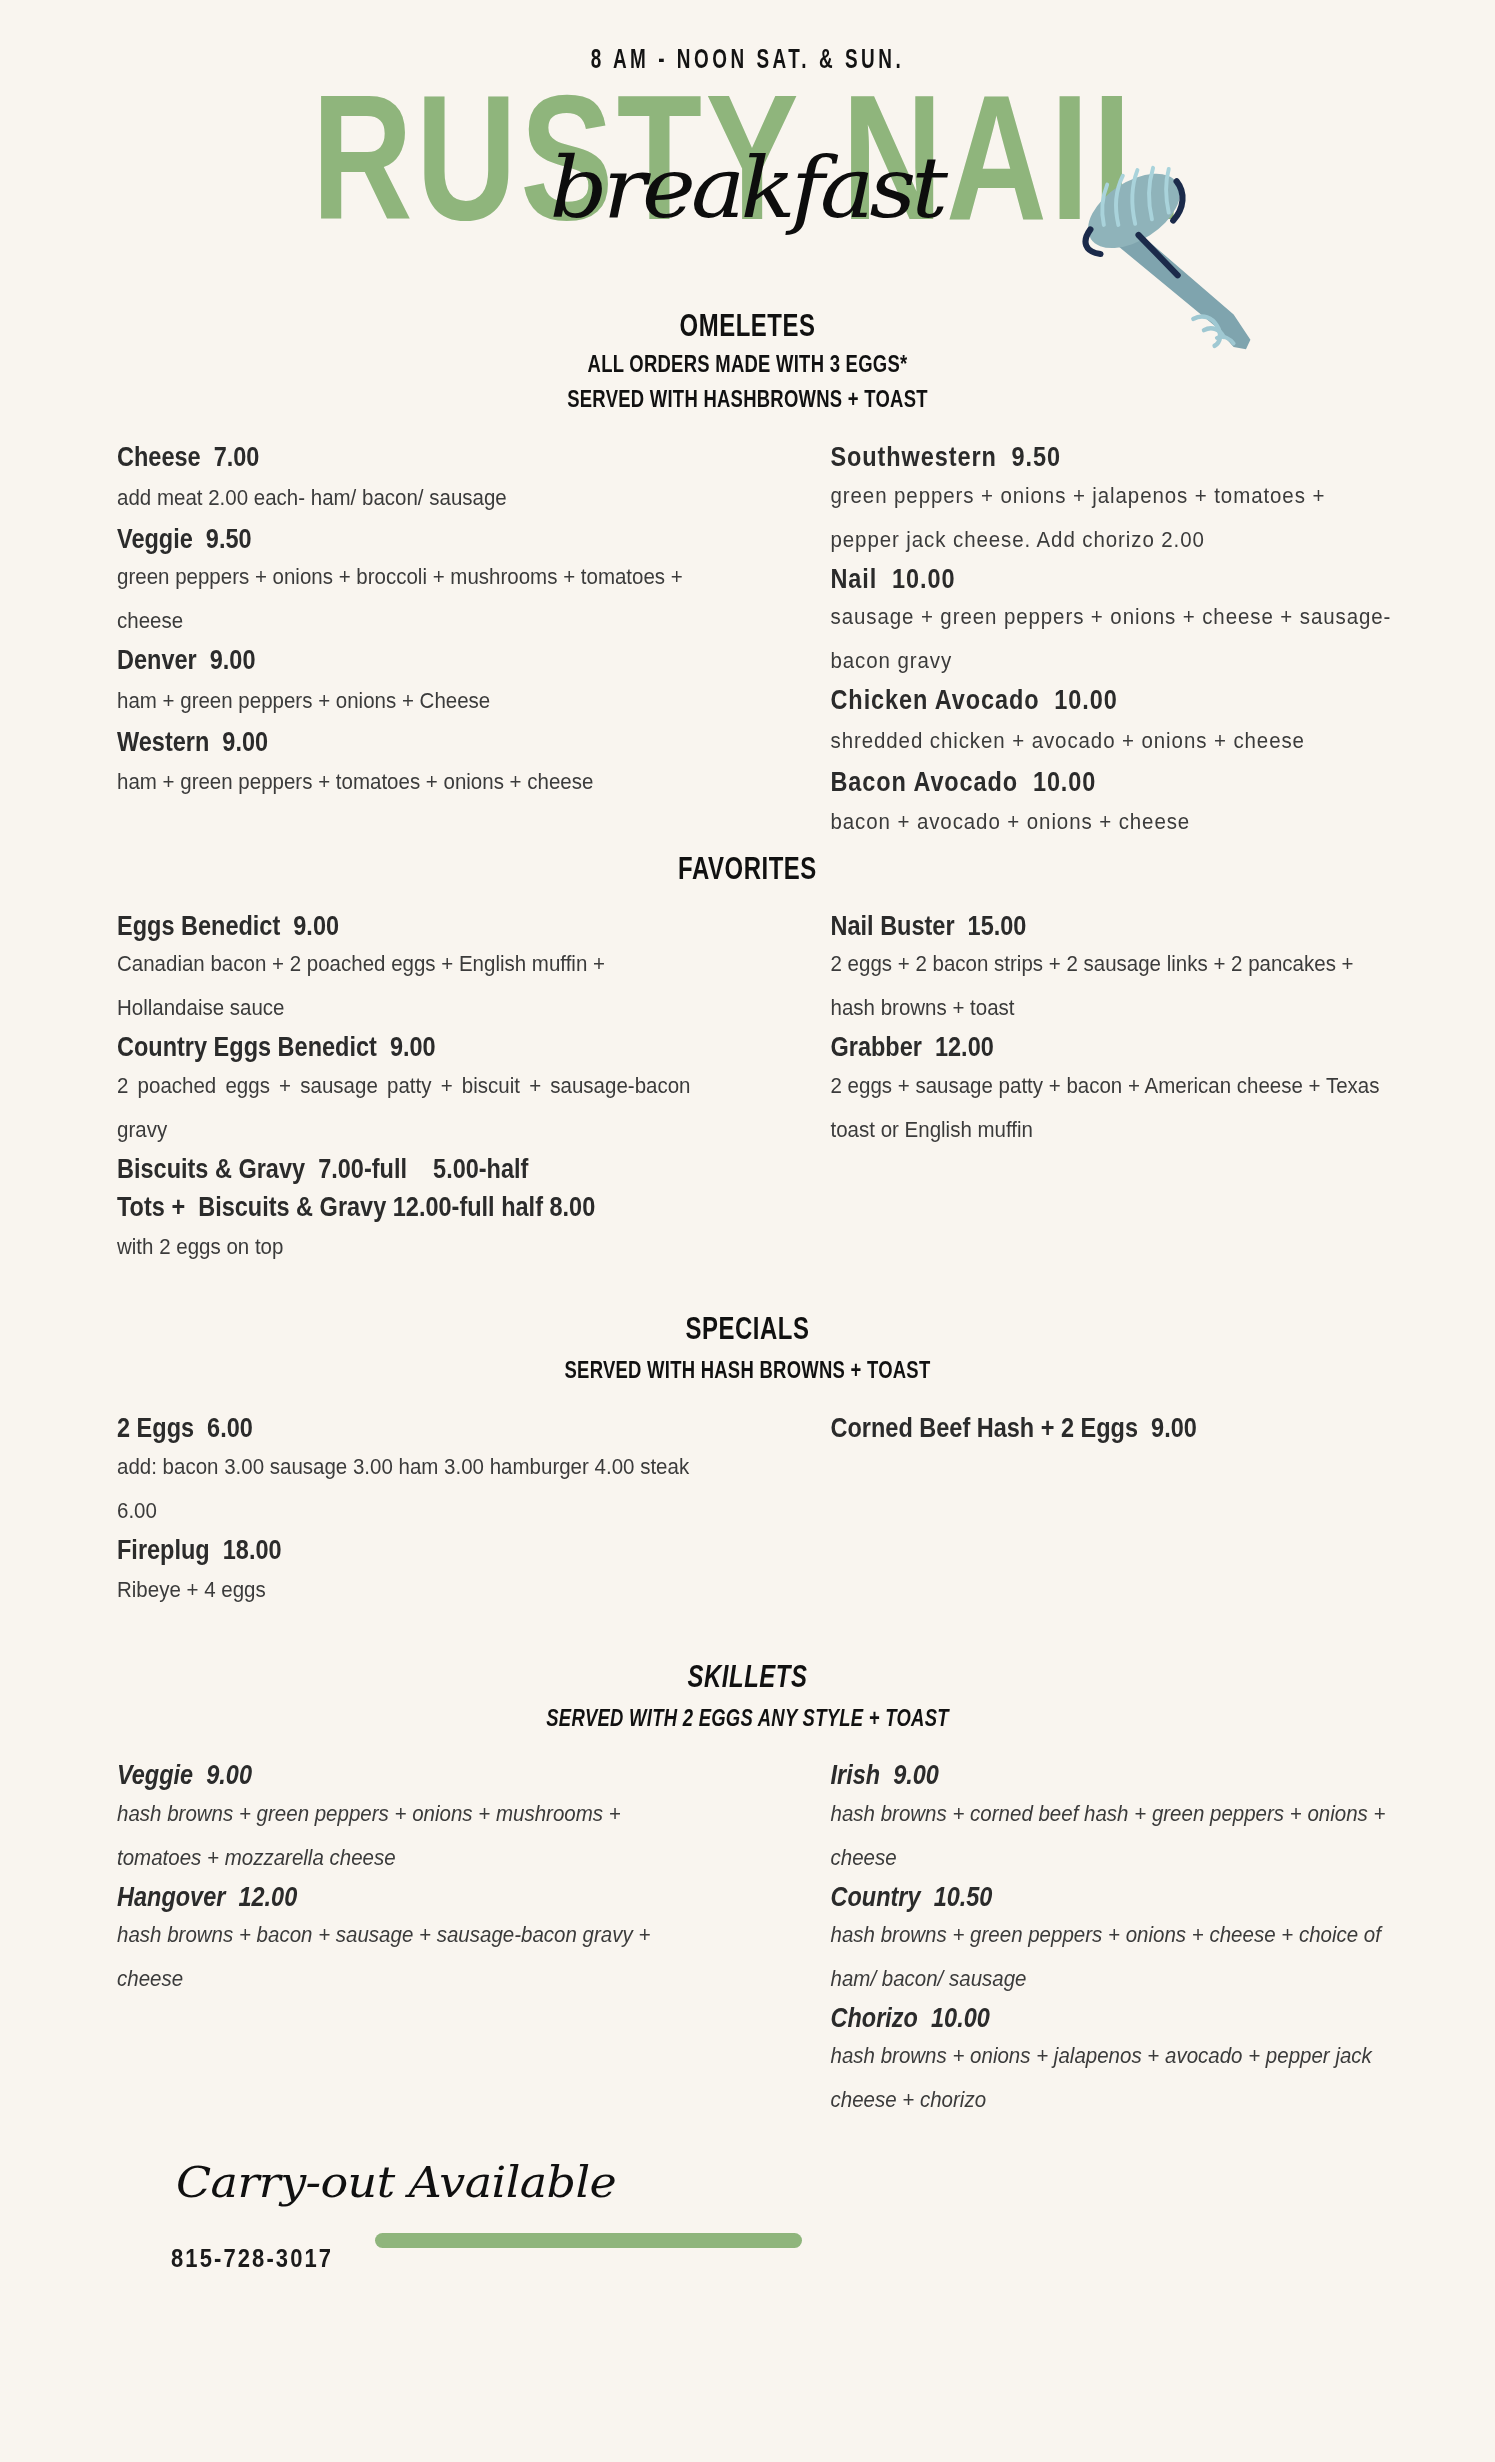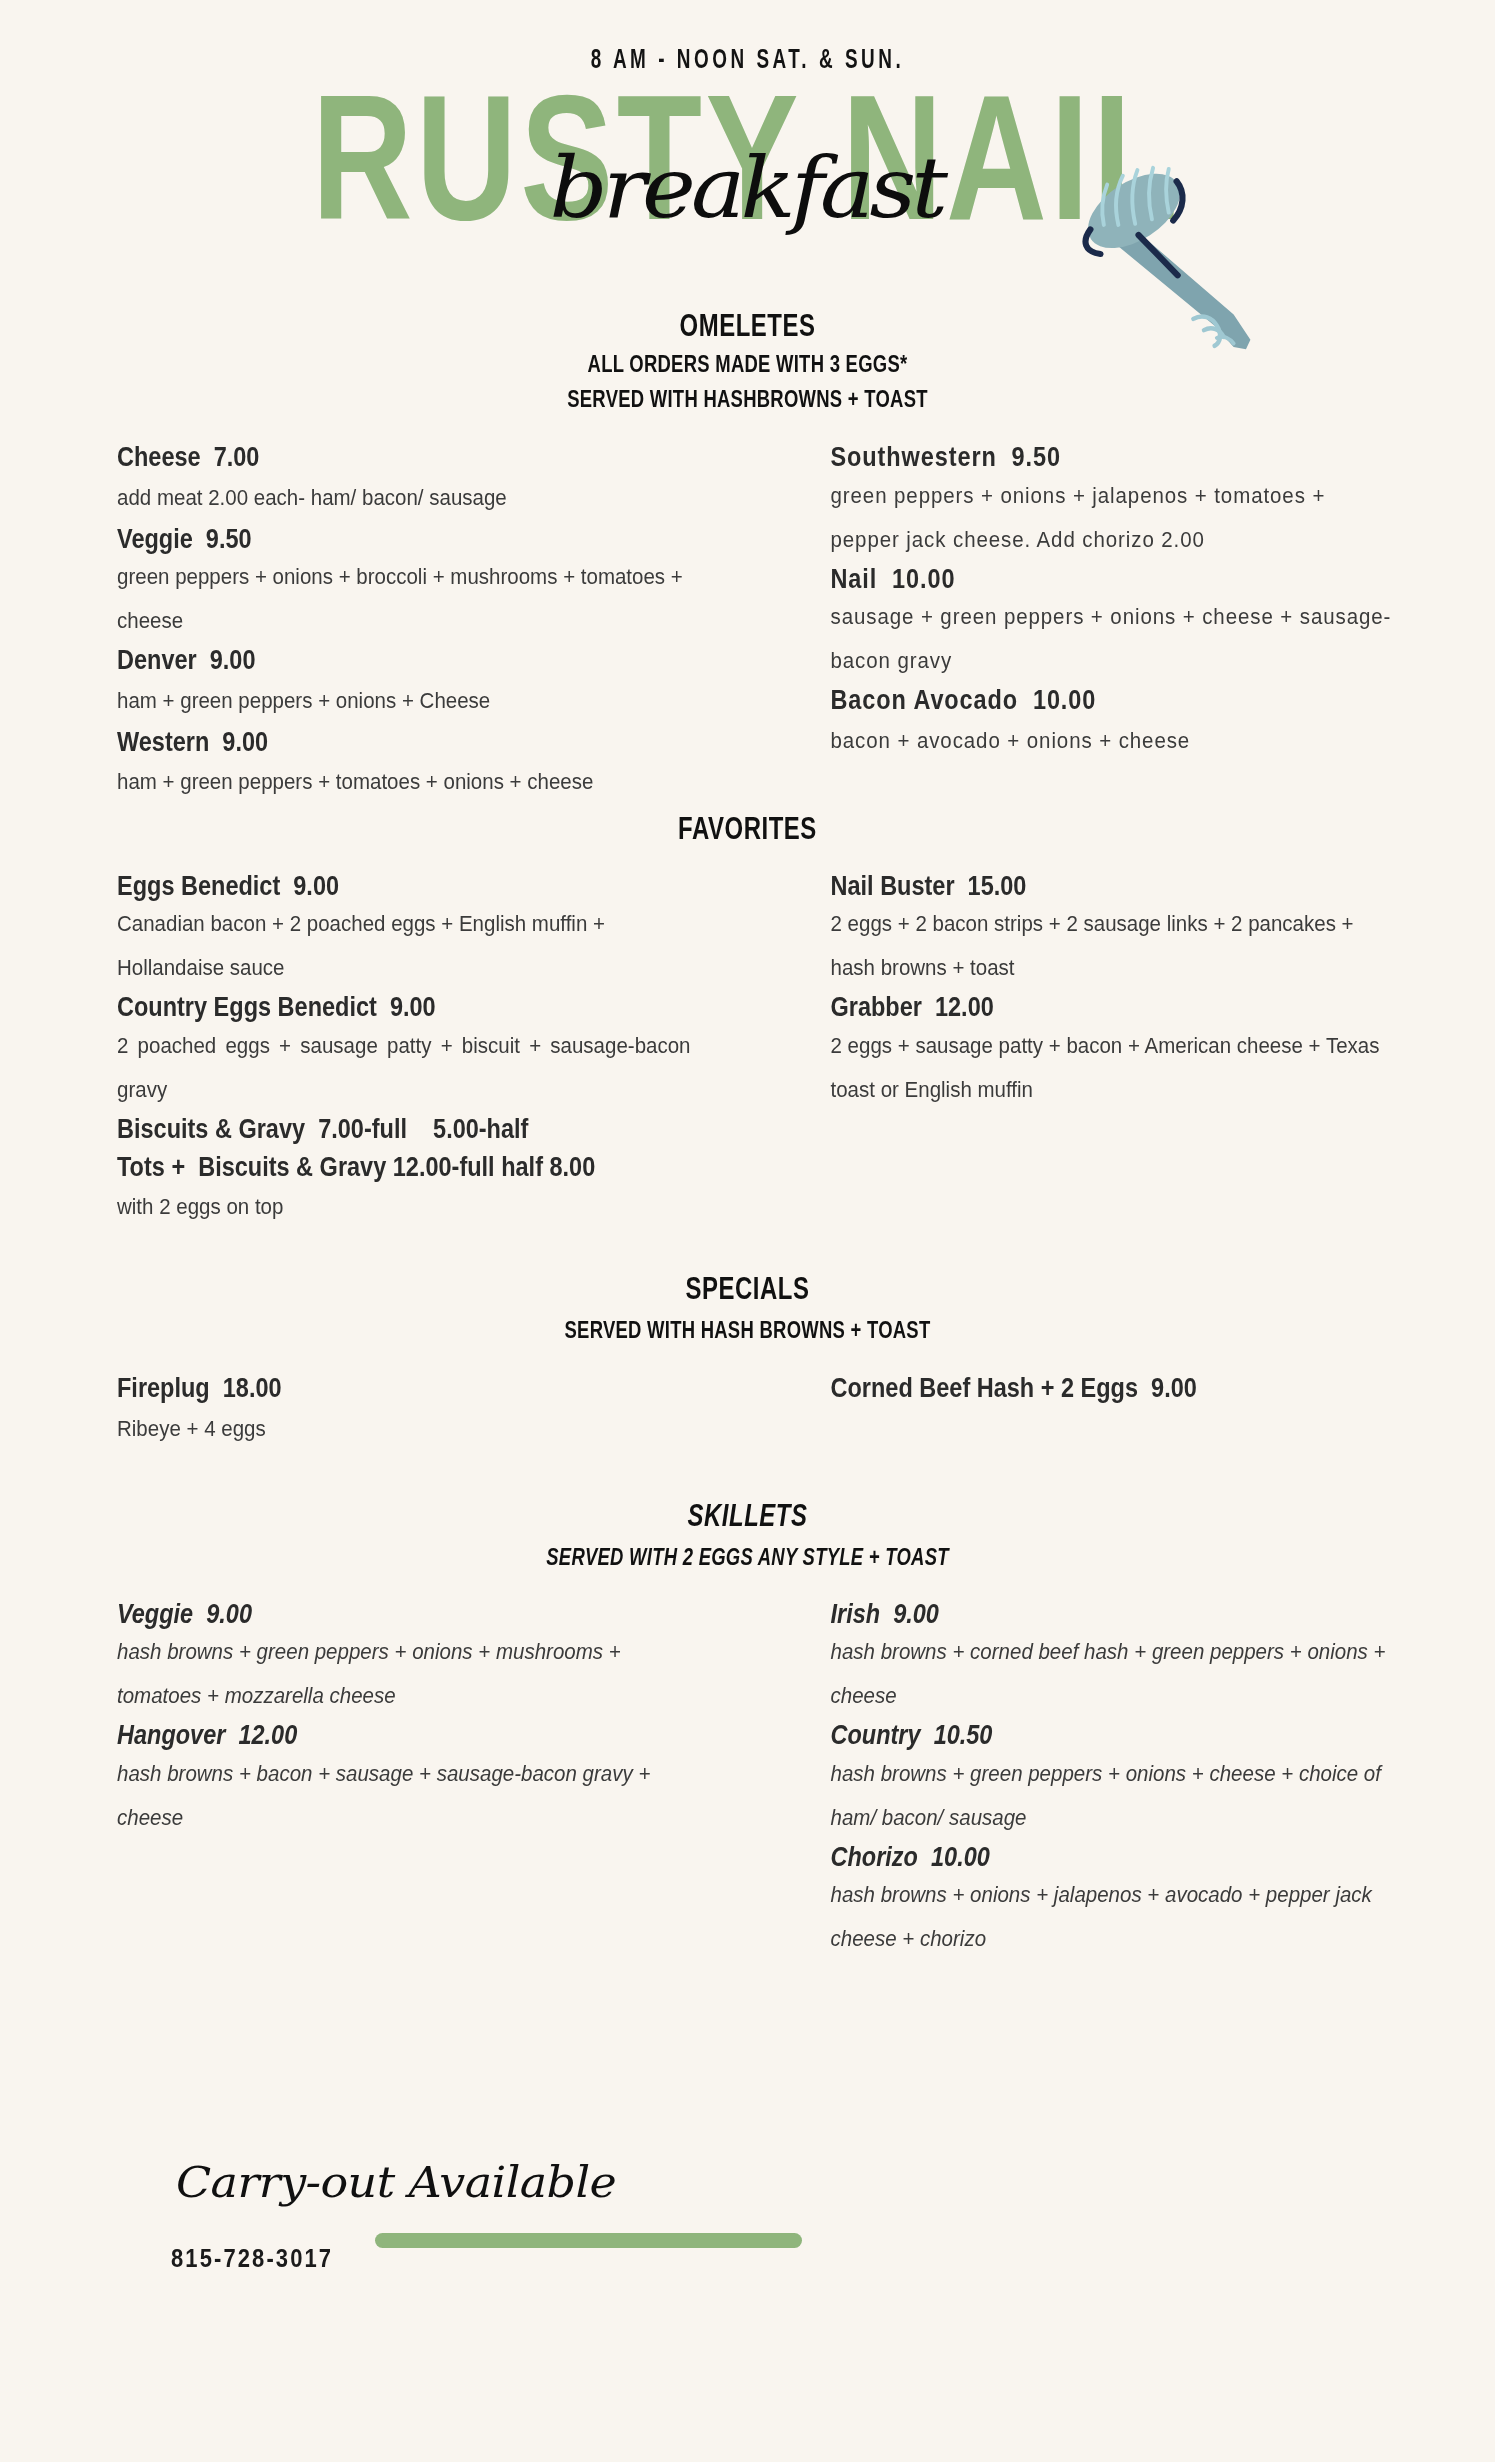--- a/index.html
+++ b/index.html
@@ -234,20 +234,24 @@
     <div class="col right">
       <div class="item">
         <div class="item-name wide">Southwestern  9.50</div>
         <div class="item-desc wide">green peppers + onions + jalapenos + tomatoes + pepper jack cheese.  Add chorizo 2.00</div>
       </div>
       <div class="item">
         <div class="item-name wide">Nail  10.00</div>
         <div class="item-desc wide">sausage + green peppers + onions + cheese + sausage-bacon gravy</div>
       </div>
       <div class="item">
+        <div class="item-name wide">Chicken Avocado  10.00</div>
+        <div class="item-desc wide">shredded chicken + avocado + onions + cheese</div>
+      </div>
+      <div class="item">
         <div class="item-name wide">Bacon Avocado  10.00</div>
         <div class="item-desc wide">bacon + avocado + onions + cheese</div>
       </div>
     </div>
   </div>
 </div>
 
 <div style="margin-top:5.9px;">
   <div class="section-head">FAVORITES</div>
   <div class="cols" style="margin-top:26px;">
@@ -280,20 +284,24 @@
     </div>
   </div>
 </div>
 
 <div style="margin-top:41px;">
   <div class="section-head">SPECIALS</div>
   <div class="section-sub" style="margin-top:14px;">SERVED WITH HASH BROWNS + TOAST</div>
   <div class="cols" style="margin-top:30.5px;">
     <div class="col left">
       <div class="item">
+        <div class="item-name">2 Eggs  6.00</div>
+        <div class="item-desc">add:  bacon 3.00   sausage 3.00  ham  3.00 hamburger  4.00   steak  6.00</div>
+      </div>
+      <div class="item">
         <div class="item-name">Fireplug  18.00</div>
         <div class="item-desc">Ribeye + 4 eggs</div>
       </div>
     </div>
     <div class="col right">
       <div class="item">
         <div class="item-name">Corned Beef Hash + 2 Eggs  9.00</div>
       </div>
     </div>
   </div>

